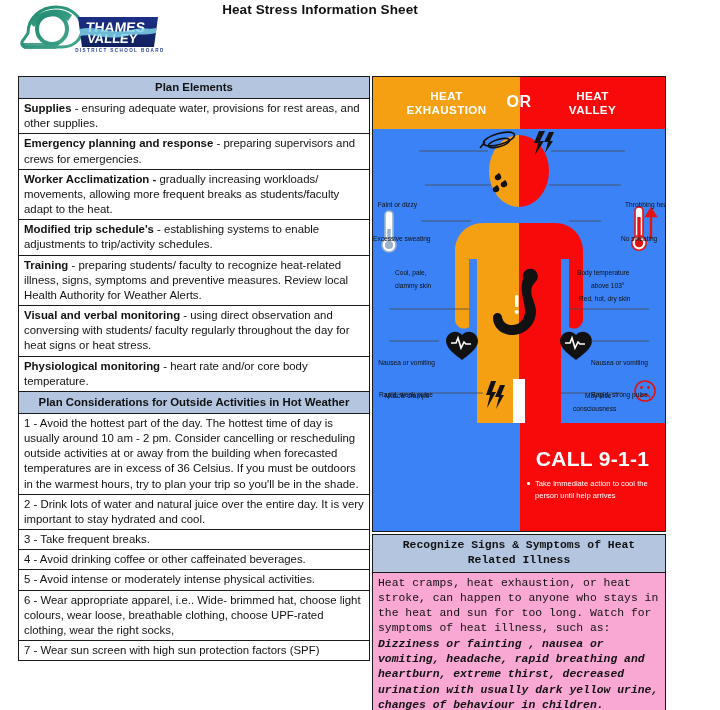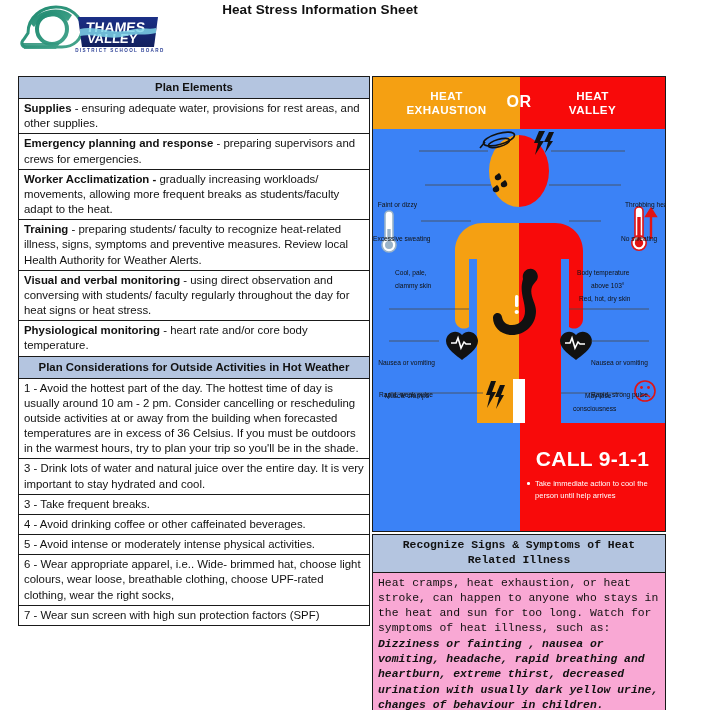--- a/index.html
+++ b/index.html
@@ -143,20 +143,25 @@
         <span class="lbl">Emergency planning and response</span><span> - preparing supervisors and crews for emergencies.</span>
       </td>
         </tr>
       <tr>
           <td>
         <span class="lbl">Worker Acclimatization -</span><span> gradually increasing workloads/ movements, allowing more frequent breaks as students/faculty adapt to the heat.</span>
       </td>
         </tr>
       <tr>
           <td>
+        <span class="lbl">Modified trip schedule's</span><span> - establishing systems to enable adjustments to trip/activity schedules.</span>
+      </td>
+        </tr>
+      <tr>
+          <td>
         <span class="lbl">Training</span><span> - preparing students/ faculty to recognize heat-related illness, signs, symptoms and preventive measures. Review local Health Authority for Weather Alerts.</span>
       </td>
         </tr>
       <tr>
           <td>
         <span class="lbl">Visual and verbal monitoring</span><span> - using direct observation and conversing with students/ faculty regularly throughout the day for heat signs or heat stress.</span>
       </td>
         </tr>
       <tr>
           <td>
@@ -165,21 +170,21 @@
         </tr>
 
       <tr>
         <td class="hdr">Plan Considerations for Outside Activities in Hot Weather</td>
       </tr>
 
       <tr>
           <td>1 - Avoid the hottest part of the day. The hottest time of day is usually around 10 am - 2 pm. Consider cancelling or rescheduling outside activities at or away from the building when forecasted temperatures are in excess of 36 Celsius. If you must be outdoors in the warmest hours, try to plan your trip so you'll be in the shade.</td>
         </tr>
       <tr>
-          <td>3 - Drink lots of water and natural juice over the entire day. It is very important to stay hydrated and cool.</td>
+          <td>2 - Drink lots of water and natural juice over the entire day. It is very important to stay hydrated and cool.</td>
         </tr>
       <tr>
           <td>3 - Take frequent breaks.</td>
         </tr>
       <tr>
           <td>4 - Avoid drinking coffee or other caffeinated beverages.</td>
         </tr>
       <tr>
           <td>5 - Avoid intense or moderately intense physical activities.</td>
         </tr>

